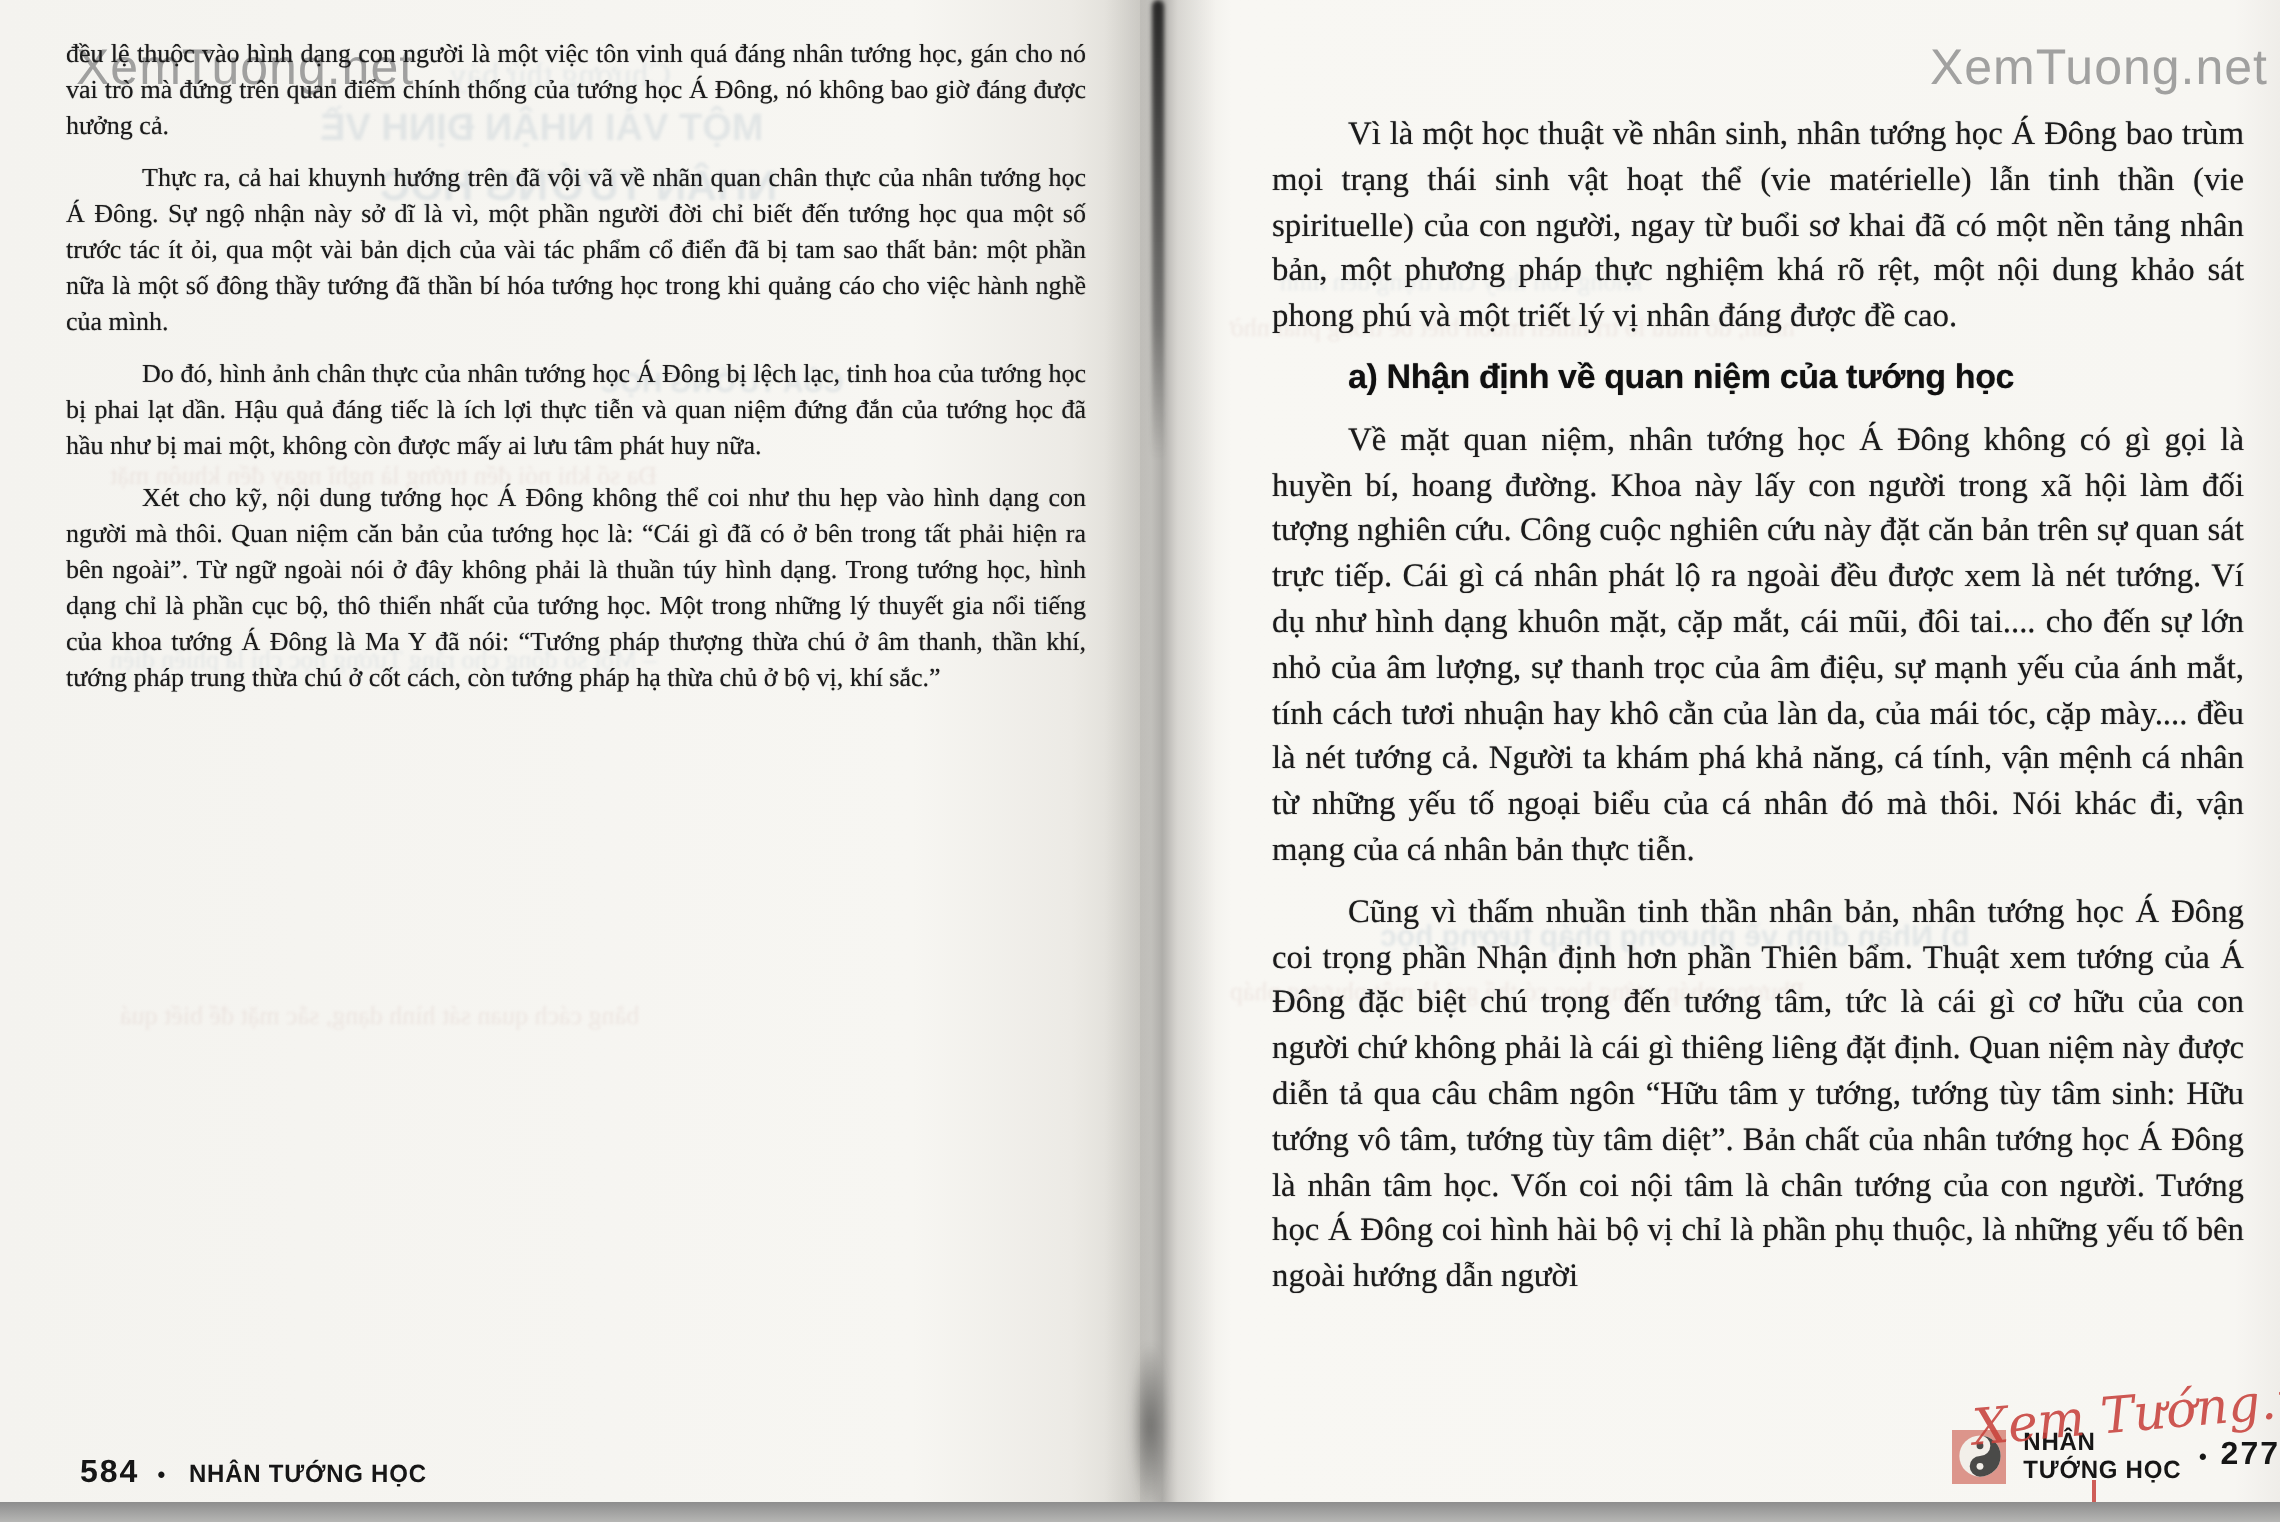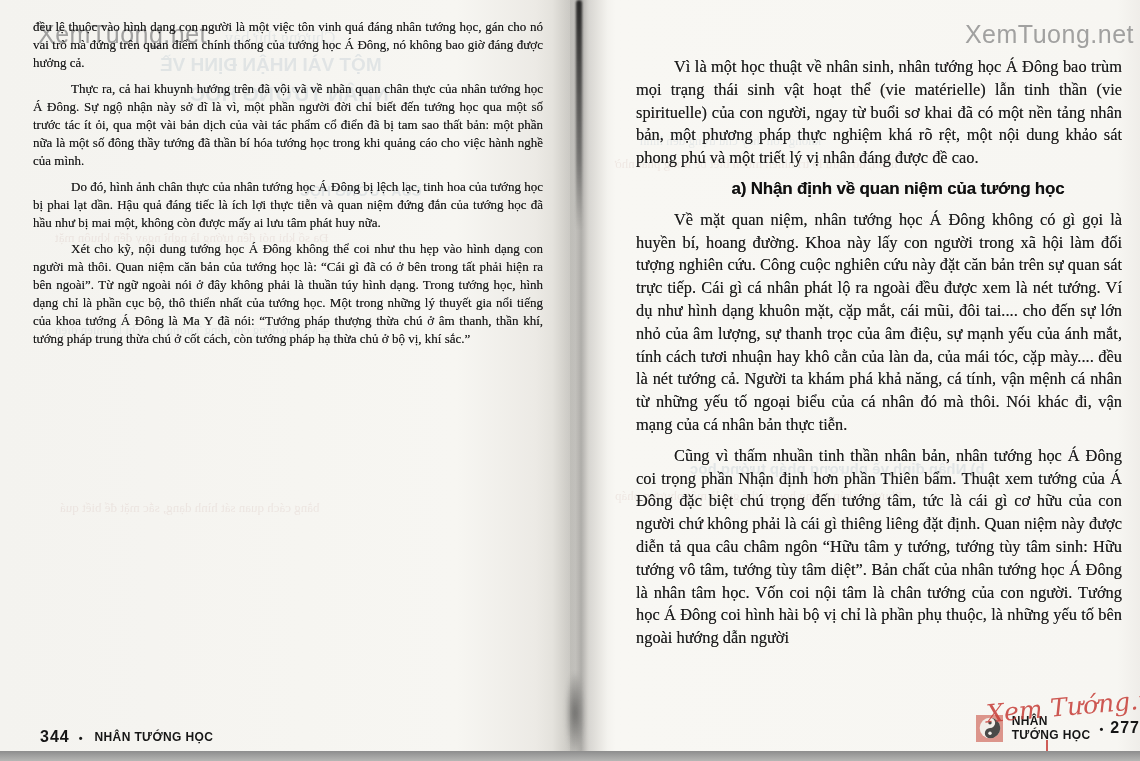--- a/index.html
+++ b/index.html
@@ -45,21 +45,21 @@
     text-shadow:0 0 .5px rgba(20,20,20,.6);
   }
   .text-left{left:33px;top:18px;width:510px;font-size:13px;line-height:18px;}
   .text-right{left:66px;top:8px;width:486px;font-size:16.4px;line-height:22.8px;margin-top:48px;}
   .text-col p{margin:0 0 8px 0;text-indent:38px;}
   .text-col p.noindent{text-indent:0;}
   .it{}
   .sec-heading{
     font-family:"Liberation Sans",sans-serif;font-weight:bold;font-size:17px;
     letter-spacing:-.2px;margin:12px 0 9px 0;text-indent:0;color:#101010;
-    text-align:center;
+    text-align:left;
   }
   
   .ghost{
     position:absolute;transform:scaleX(-1);opacity:.17;filter:blur(.7px);
     font-family:"Liberation Serif",serif;white-space:nowrap;pointer-events:none;
   }
   .gb{font-weight:bold;font-family:"Liberation Sans",sans-serif;opacity:.20;}
   
   .footer{
     position:absolute;font-family:"Liberation Sans",sans-serif;font-weight:bold;
@@ -105,21 +105,21 @@
     <div class="wm wm-left">XemTuong.net</div>
 
     <div class="text-col text-left">
       <p class="noindent"><span>đều lệ thuộc vào hình dạng con người là một việc tôn vinh quá đáng nhân tướng học, gán cho nó vai trò mà đứng trên quan điểm chính thống của tướng học Á Đông, nó không bao giờ đáng được hưởng cả.</span></p>
       <p><span>Thực ra, cả hai khuynh hướng trên đã vội vã về nhãn quan chân thực của nhân tướng học Á Đông. Sự ngộ nhận này sở dĩ là vì, một phần người đời chỉ biết đến tướng học qua một số trước tác ít ỏi, qua một vài bản dịch của vài tác phẩm cổ điển đã bị tam sao thất bản: một phần nữa là một số đông thầy tướng đã thần bí hóa tướng học trong khi quảng cáo cho việc hành nghề của mình.</span></p>
       <p><span>Do đó, hình ảnh chân thực của nhân tướng học Á Đông bị lệch lạc, tinh hoa của tướng học bị phai lạt dần. Hậu quả đáng tiếc là ích lợi thực tiễn và quan niệm đứng đắn của tướng học đã hầu như bị mai một, không còn được mấy ai lưu tâm phát huy nữa.</span></p>
       <p><span>Xét cho kỹ, nội dung tướng học Á Đông không thể coi như thu hẹp vào hình dạng con người mà thôi. Quan niệm căn bản của tướng học là: “Cái gì đã có ở bên trong tất phải hiện ra bên ngoài”. Từ ngữ ngoài nói ở đây không phải là </span><span class="it">thuần túy hình dạng.</span><span> Trong tướng học, hình dạng chỉ là phần cục bộ, thô thiển nhất của tướng học. Một trong những lý thuyết gia nổi tiếng của khoa tướng Á Đông là Ma Y đã nói: “Tướng pháp thượng thừa chú ở </span><span class="it">âm thanh, thần khí</span><span>, tướng pháp trung thừa chú ở </span><span class="it">cốt cách</span><span>, còn tướng pháp hạ thừa chủ </span><span class="it">ở bộ vị, khí sắc.”</span></p>
     </div>
 
     <div class="footer footer-left">
-      <span class="pgnum">344</span>
+      <span class="pgnum">584</span>
       <span class="dot">•</span>
       <span class="ftitle">NHÂN TƯỚNG HỌC</span>
     </div>
   </div>
 
   <div class="page page-right">
     <div>
         <div class="ghost" style="left: 70px; top: 133px; font-size: 13px; color: rgb(143, 166, 184);">không còn thấy chú trọng đến hình</div>
         <div class="ghost" style="left: 45px; top: 156px; font-size: 13px; color: rgb(192, 154, 148);">nhân, đó mưu lo trí nhiên muốn biết bề trong phải nhờ</div>
         <div class="ghost gb" style="left: 120px; top: 460px; font-size: 15px; color: rgb(143, 166, 184);">b) Nhận định về phương pháp tướng học</div>

